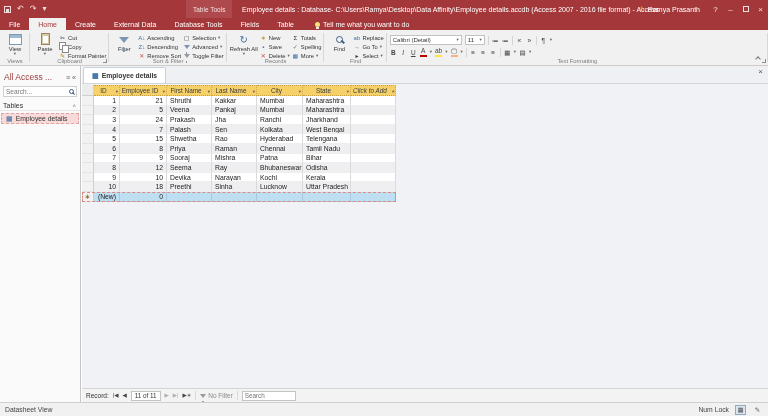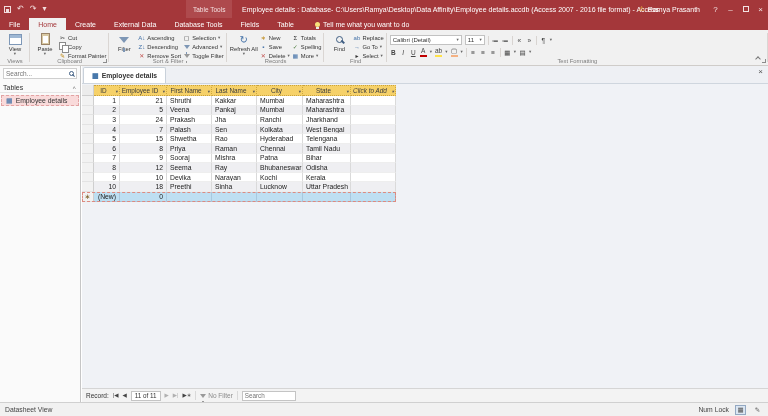--- a/index.html
+++ b/index.html
@@ -353,20 +353,25 @@
           <span class="drop">▾</span>
         </div>
       </div>
       <div class="glabel">Text Formatting</div>
       <span class="dlg"></span>
       <span class="chev-up"></span>
     </div>
   </div>
 
   <div class="navpane">
+    <div class="navtitle">
+      <span class="t">All Access ...</span>
+      <span class="g">≡</span>
+      <span class="g">«</span>
+    </div>
     <div class="navsearch">
       <input placeholder="Search..." style="">
       <span class="mag tiny"></span>
     </div>
     <div class="navgroup">
       <span>Tables</span>
       <span class="g">˄</span>
     </div>
     <div class="navitem">
       <span class="tblglyph">▦</span>

